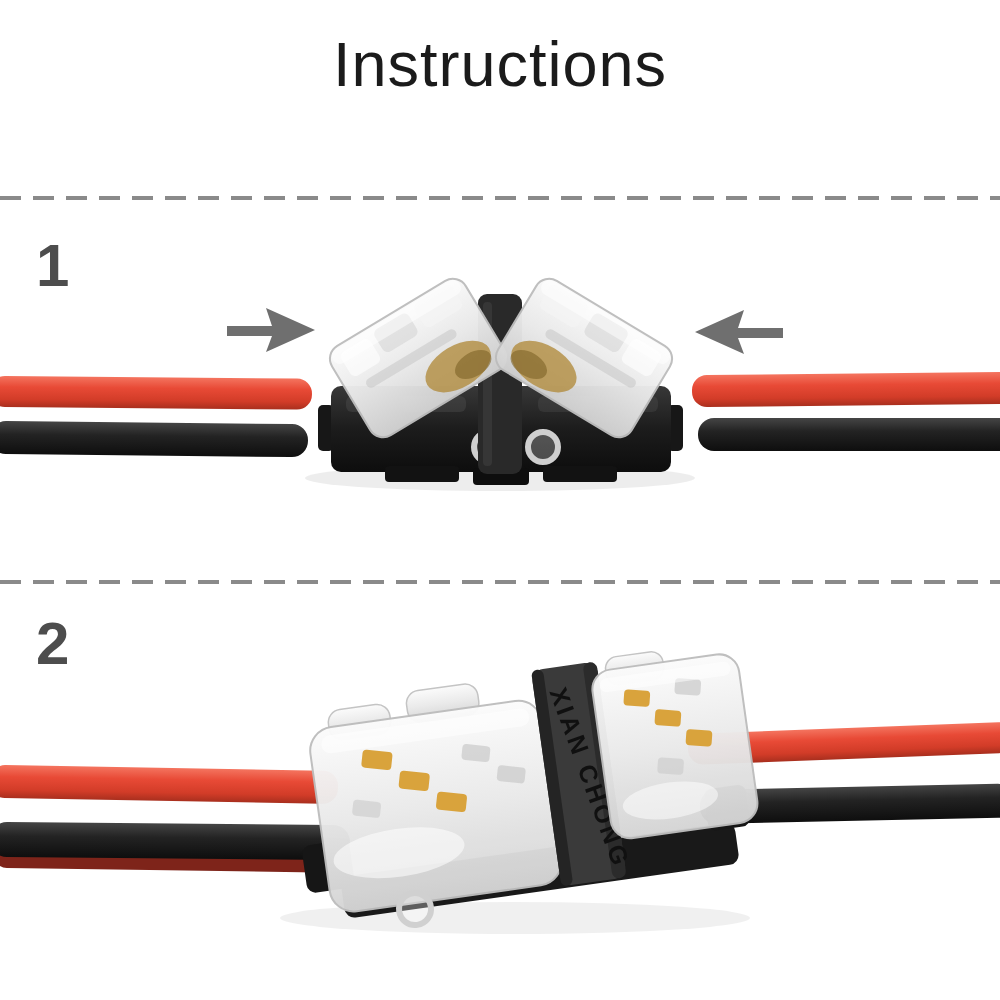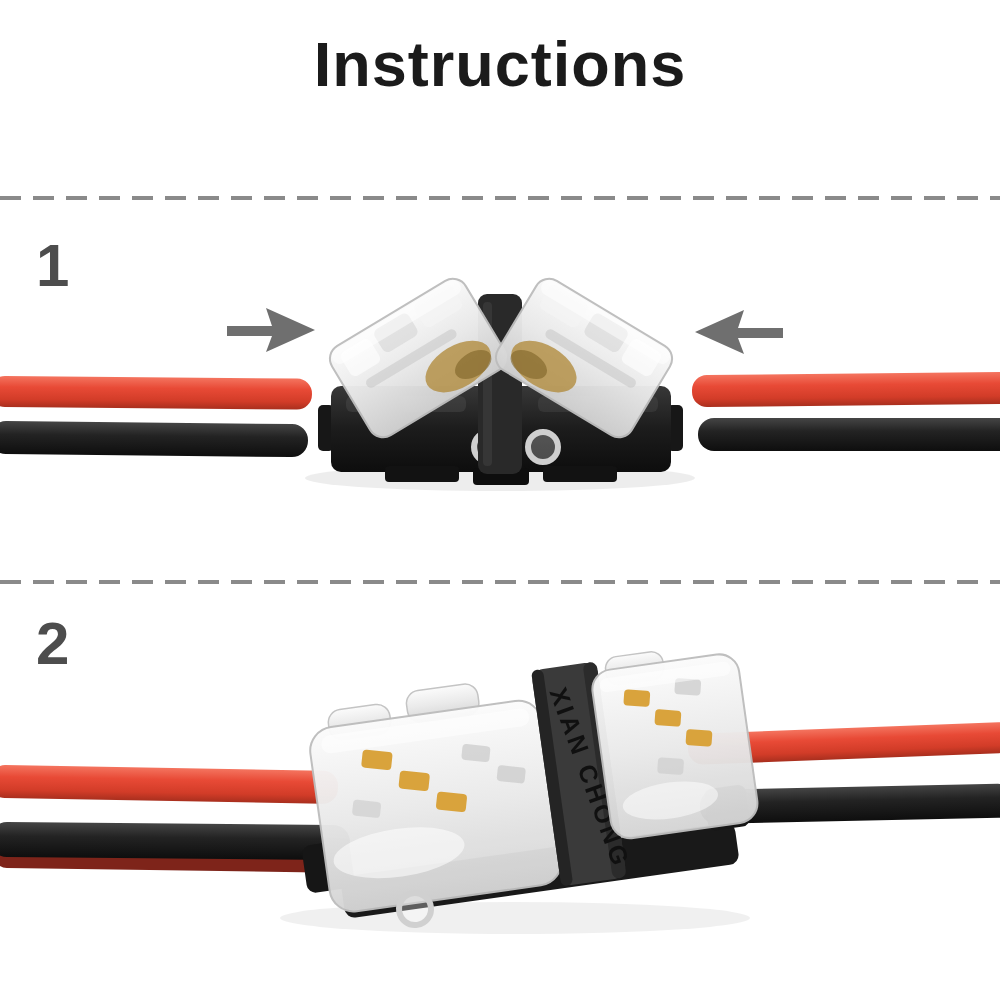--- a/index.html
+++ b/index.html
@@ -1,19 +1,19 @@
 <!DOCTYPE html>
 <html><head>
 <meta charset="utf-8">
 <style>
   html,body{margin:0;padding:0;background:#fff;}
   .sheet{position:relative;width:1000px;height:1000px;background:#fff;overflow:hidden;
          font-family:"Liberation Sans",sans-serif;}
   .title{position:absolute;top:28px;left:0;width:1000px;text-align:center;margin:0;
-         font-size:63px;font-weight:700;letter-spacing:1px;color:#1b1b1b;}
+         font-size:63px;font-weight:400;letter-spacing:1px;color:#1b1b1b;}
   .divider{position:absolute;left:0;width:1000px;height:4px;
            background:repeating-linear-gradient(90deg,#8a8a8a 0 21px,transparent 21px 33px);}
   .divider.d1{top:196px;}
   .divider.d2{top:580px;}
   .step{position:absolute;left:0;width:1000px;}
   .step1{top:200px;height:380px;}
   .step2{top:584px;height:416px;}
   .stepnum{position:absolute;left:36px;font-size:60px;font-weight:800;color:#4d4d4d;line-height:1;}
   .step1 .stepnum{top:36px;}
   .step2 .stepnum{top:30px;}

